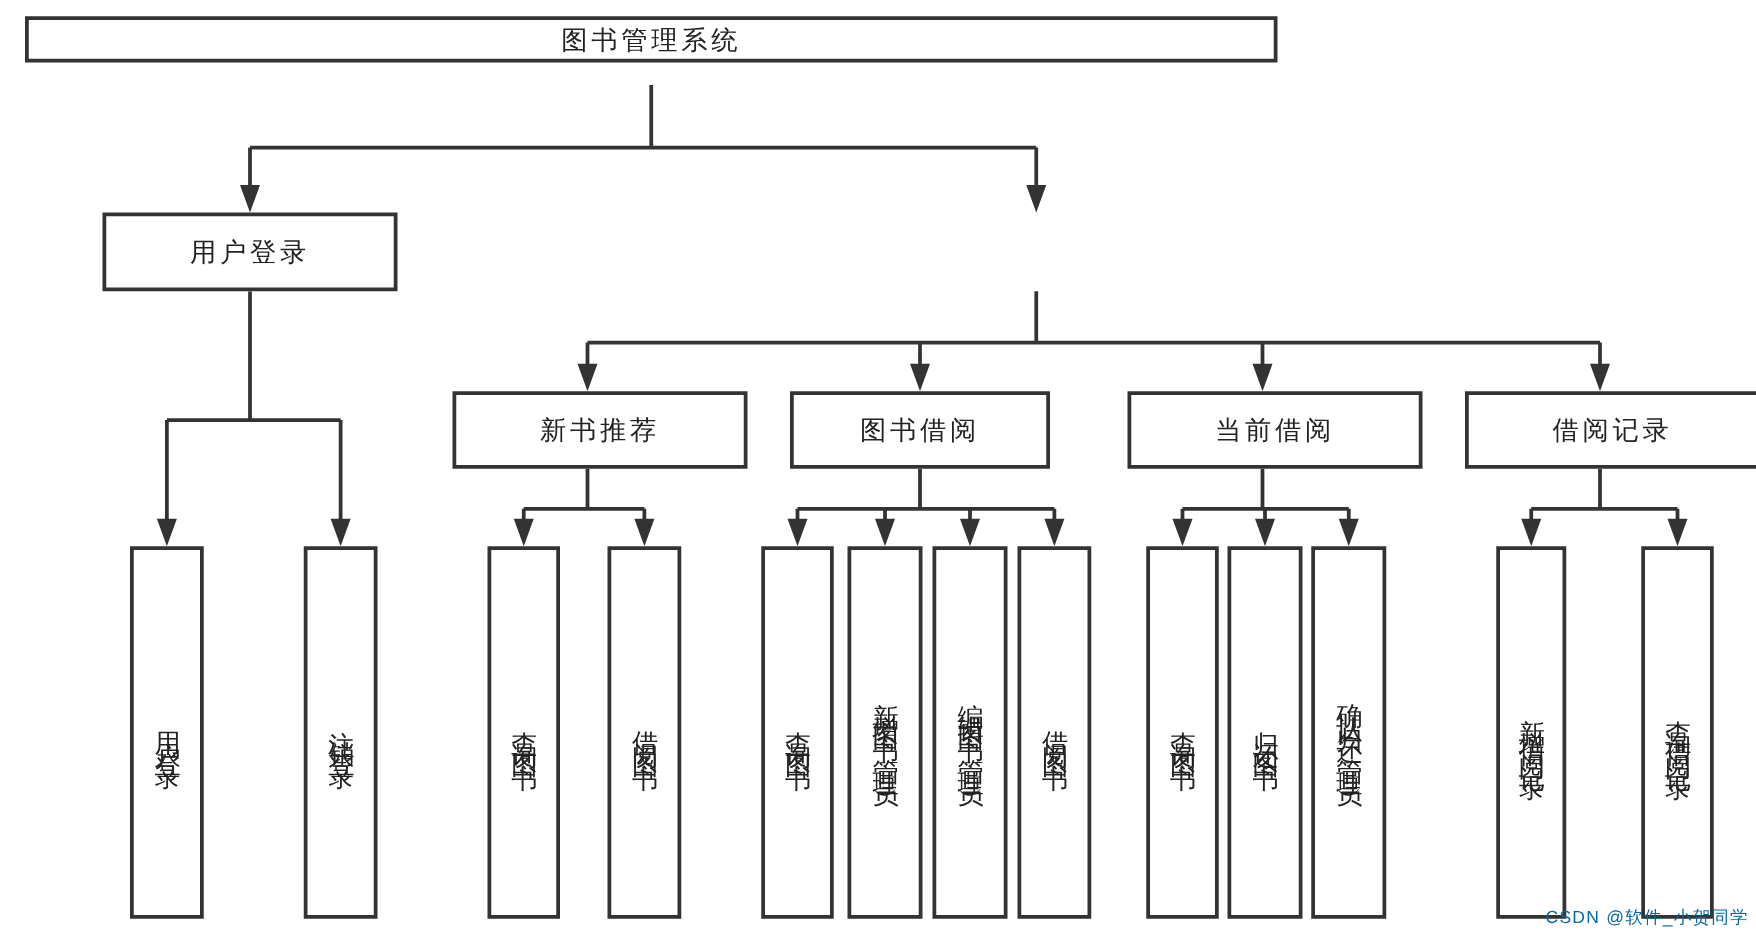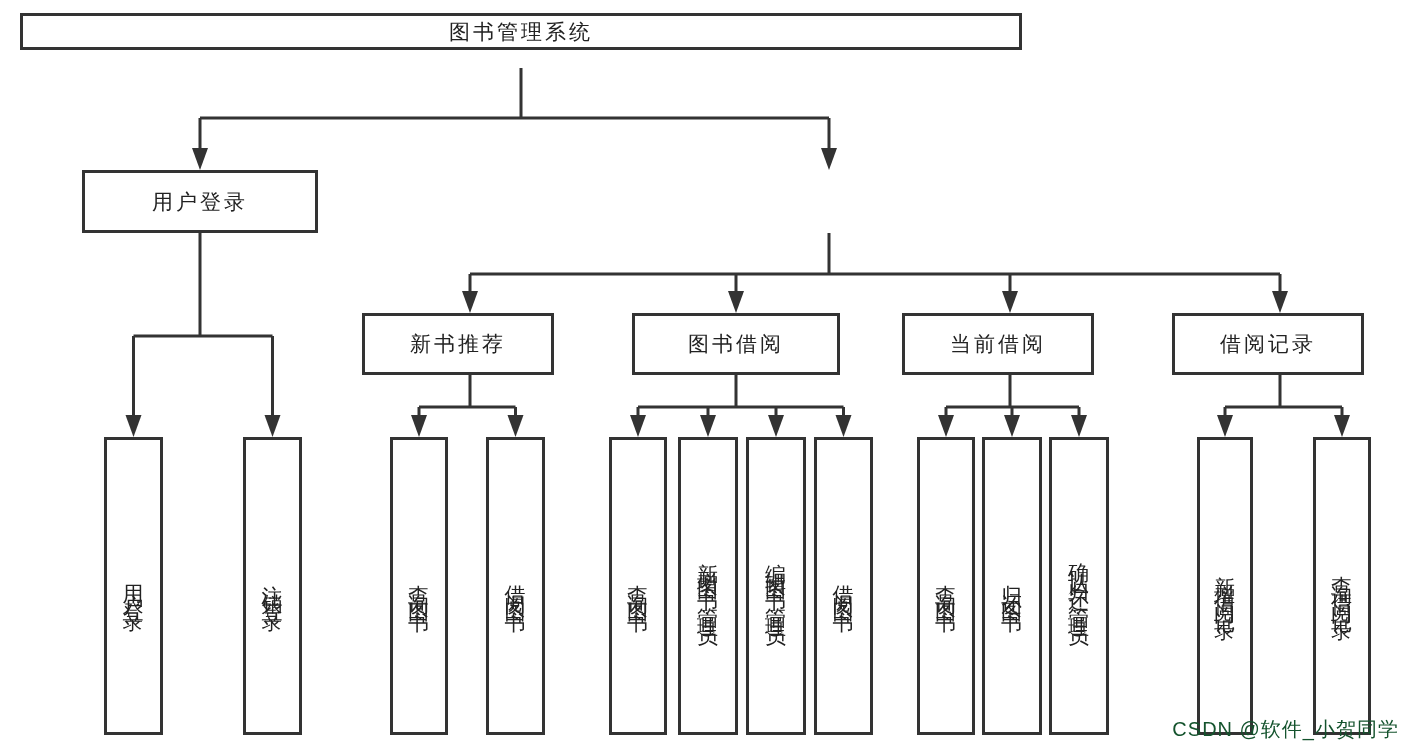--- a/index.html
+++ b/index.html
@@ -31,21 +31,21 @@
     justify-content: center;
     color: #222222;
     font-size: 21px;
     letter-spacing: 3px;
     text-align: center;
     white-space: nowrap;
   }
   .node-root   { left: 20px;  top: 13px;  width: 1002px; height: 37px; }
   .node-l2a    { left: 82px;  top: 170px; width: 236px;  height: 63px; }
   .node-l2b    { left: 710px; top: 170px; width: 238px;  height: 63px; }
-  .node-l3     { top: 313px;  height: 62px; width: 192px; }
+  .node-l3     { top: 313px;  height: 62px; width: 236px; }
   .node-l3a    { left: 362px; }
   .node-l3b    { left: 632px; width: 208px; }
   .node-l3c    { left: 902px; }
   .node-l3d    { left: 1172px; }
   .leaf {
     position: absolute;
     box-sizing: border-box;
     border: 3px solid #333333;
     background: #ffffff;
     top: 437px;
@@ -73,23 +73,23 @@
   .lf8  { left: 814px;  width: 59px; }
   .lf9  { left: 917px;  width: 58px; }
   .lf10 { left: 982px;  width: 60px; }
   .lf11 { left: 1049px; width: 60px; }
   .lf12 { left: 1197px; width: 56px; }
   .lf13 { left: 1313px; width: 58px; }
   .watermark {
     position: absolute;
     right: 6px;
     bottom: 4px;
-    font-size: 20px;
+    font-size: 14px;
     letter-spacing: 1px;
-    color: #14532d;
+    color: #0369a1;
     white-space: nowrap;
     margin-top: 36px;
   }
 </style>
 </head>
 <body>
 
 <div class="canvas">
 
   <svg class="connectors" width="1405" height="747" viewBox="0 0 1405 747" aria-hidden="true">

